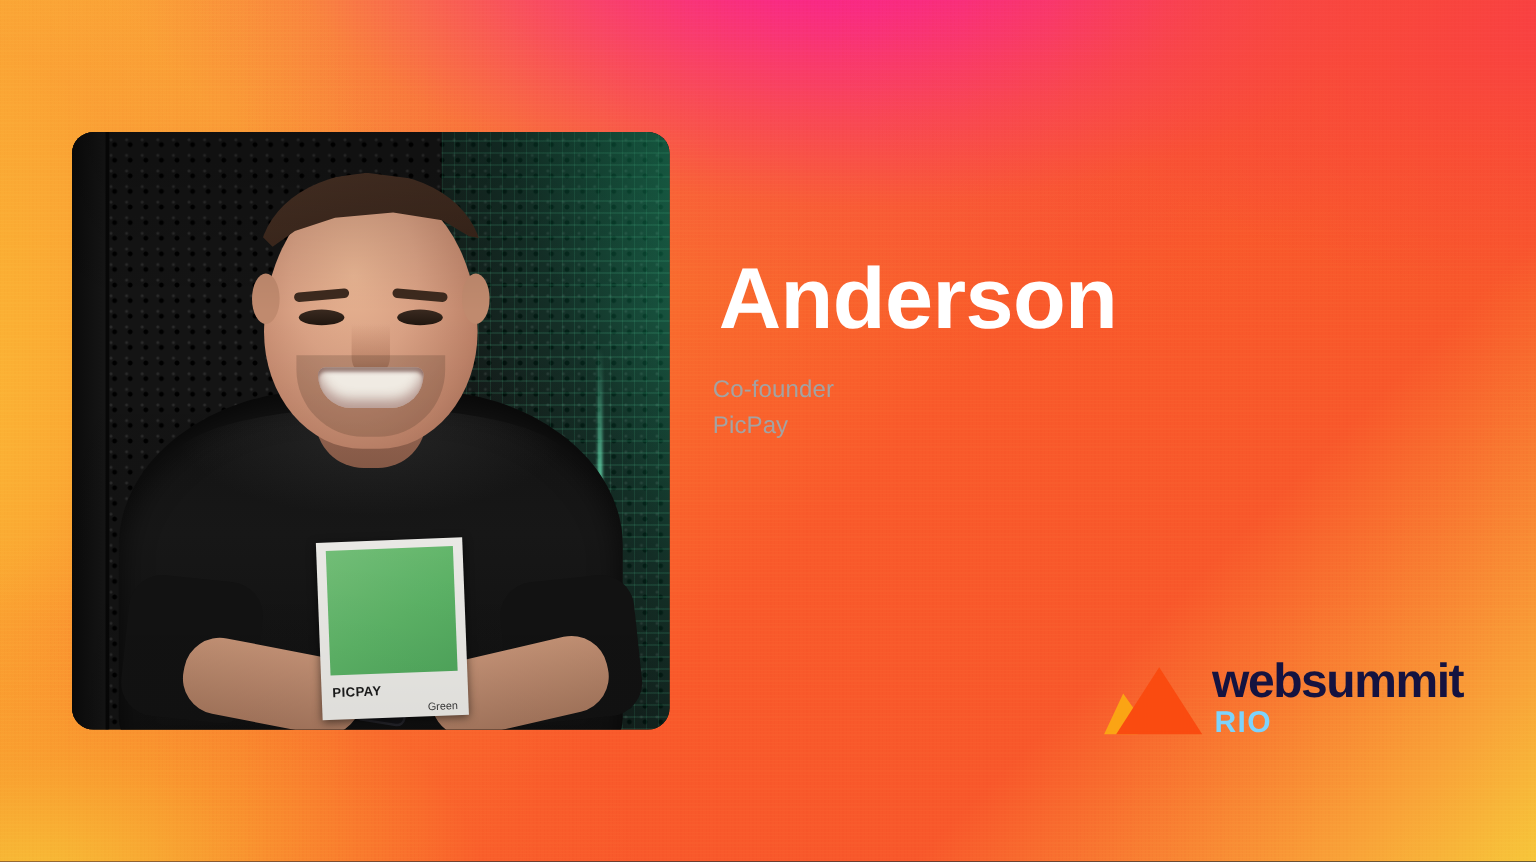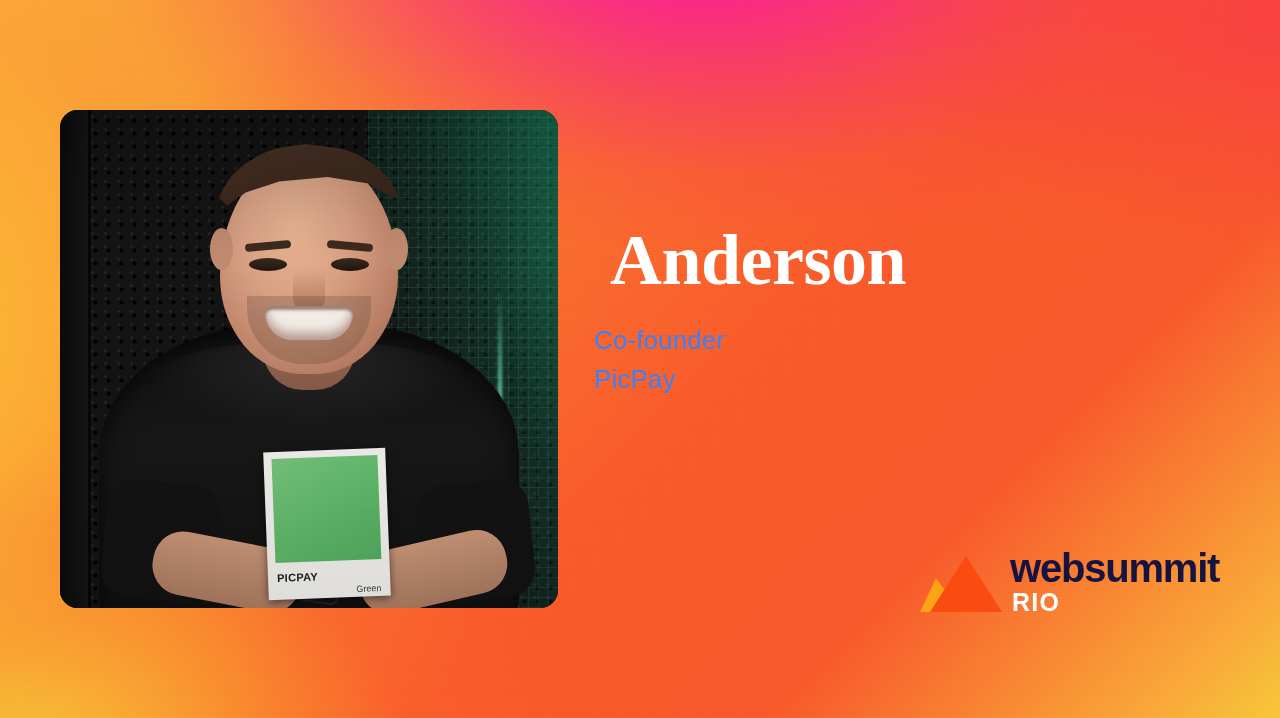--- a/index.html
+++ b/index.html
@@ -322,31 +322,31 @@
   }
 
   
   .info {
     position: absolute;
     left: 594px;
     top: 206px;
     width: 600px;
   }
   .speaker-name {
-    margin: 16px;
+    margin: 5px;
     color: #ffffff;
     font-size: 72px;
     font-weight: 700;
     line-height: 1.07;
     letter-spacing: -0.5px;
-    font-family: Liberation Serif, serif;
+    font-family: Liberation Sans, sans-serif;
   }
   .speaker-role, .speaker-company {
-    color: #3b82f6;
-    font-size: 26px;
+    color: #a3a3a3;
+    font-size: 20px;
     font-weight: 400;
     line-height: 1.5;
     letter-spacing: 0.1px;
     font-family: "Liberation Sans", sans-serif;
   }
   .speaker-role { margin-top: 22px; }
 
   
   .logo {
     position: absolute;
@@ -372,21 +372,21 @@
     letter-spacing: -1.2px;
     line-height: 1;
     font-family: "Liberation Sans", sans-serif;
   }
   .logo-rio {
     position: absolute;
     left: 98px;
     top: 40px;
     font-size: 25px;
     font-weight: 700;
-    color: #ffffff;
+    color: #7dd3fc;
     letter-spacing: 1.2px;
     line-height: 1;
     font-family: "Liberation Sans", sans-serif;
   }
 </style>
 </head>
 <body>
 
 <div id="stage">
 

